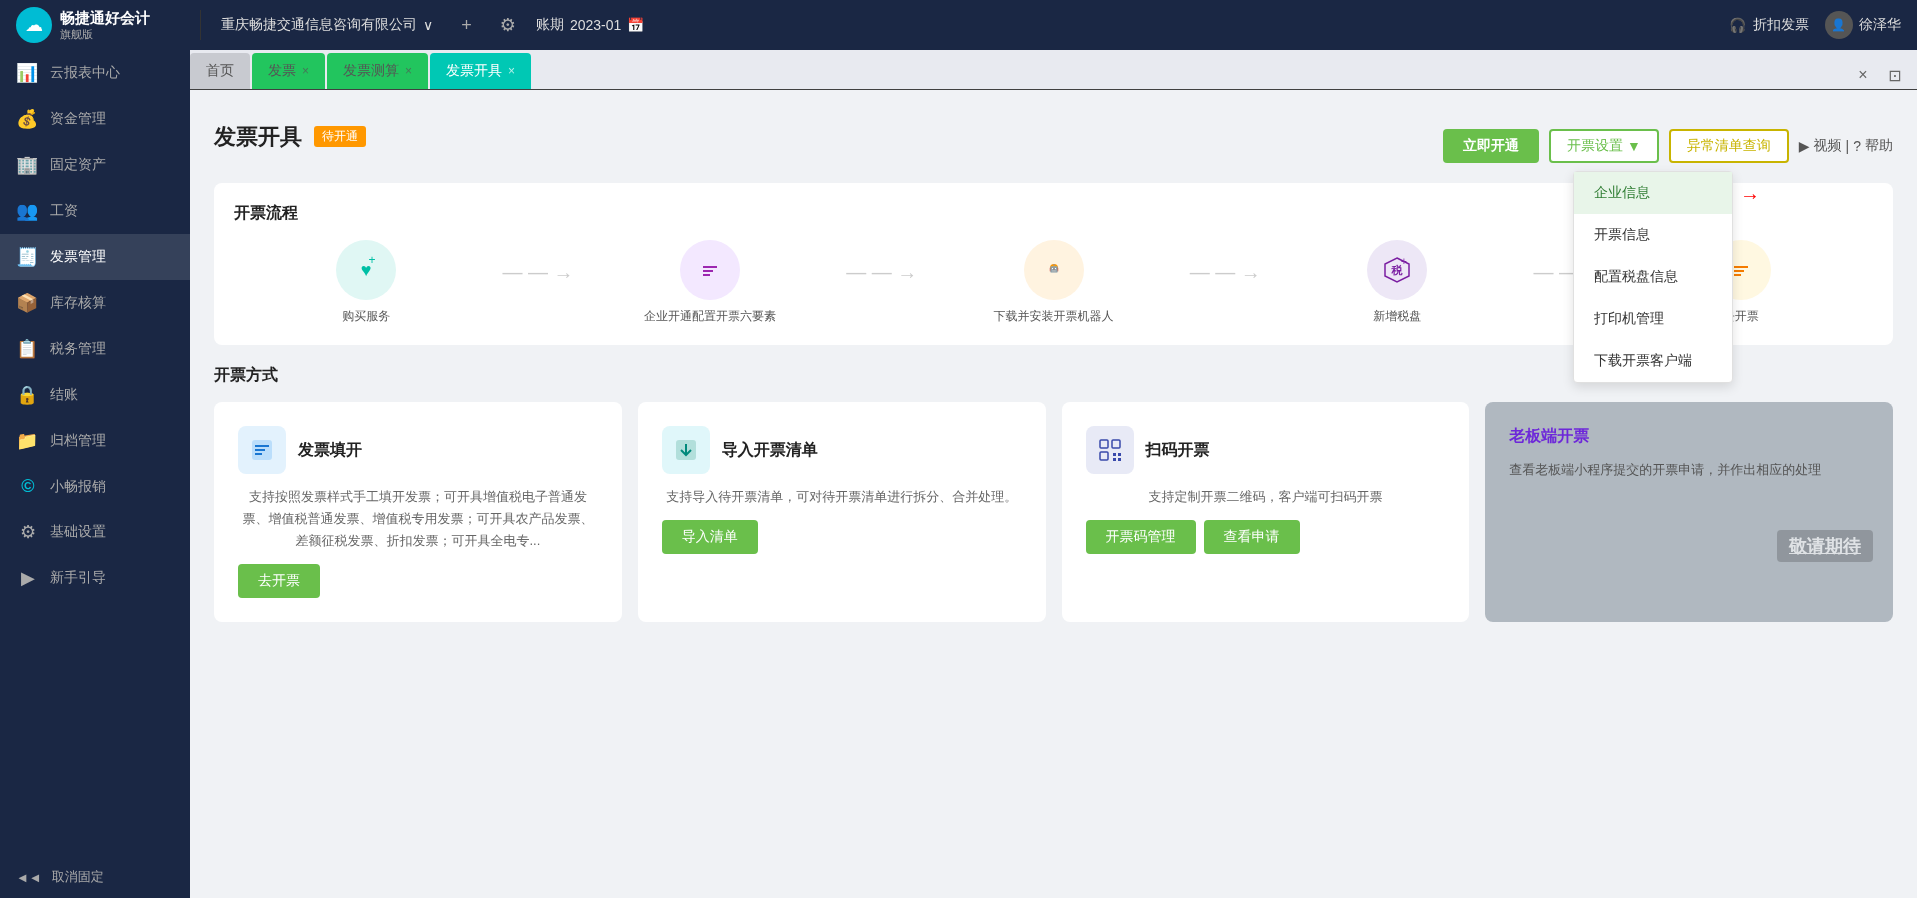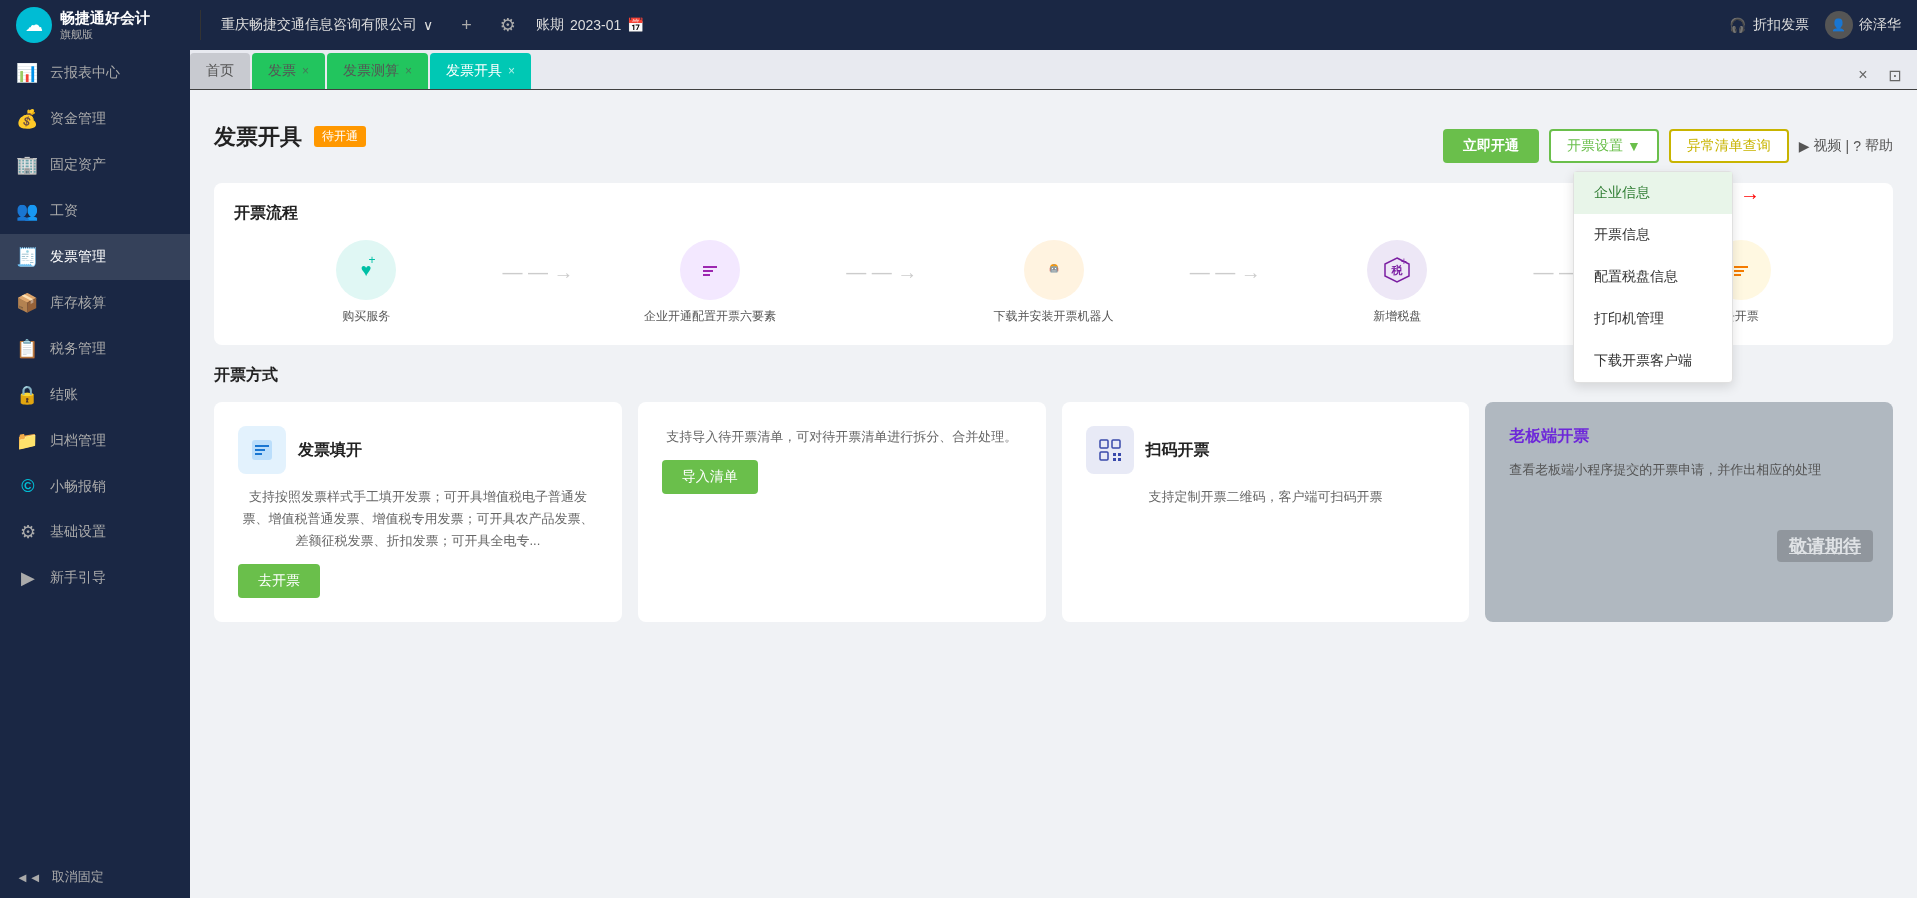--- a/index.html
+++ b/index.html
@@ -336,40 +336,53 @@
                       <rect x="7" y="17" width="7" height="2" fill="#1976d2"></rect>
                     </svg>
                 </div>
                 <span class="method-title">发票填开</span>
               </div>
               <div class="method-desc">支持按照发票样式手工填开发票；可开具增值税电子普通发票、增值税普通发票、增值税专用发票；可开具农产品发票、差额征税发票、折扣发票；可开具全电专...</div>
               <button class="method-btn">去开票</button>
             </div>
 
             <div class="method-card">
+              <div class="method-header">
+                <div class="method-icon method-icon-teal">
+                  <svg width="28" height="28" viewBox="0 0 28 28">
+                      <rect x="4" y="4" width="20" height="20" rx="3" fill="#b2dfdb"></rect>
+                      <path d="M14 8 L14 18 M9 14 L14 19 L19 14" stroke="#00897b" stroke-width="2" fill="none"></path>
+                    </svg>
+                </div>
+                <span class="method-title">导入开票清单</span>
+              </div>
               <div class="method-desc">支持导入待开票清单，可对待开票清单进行拆分、合并处理。</div>
               <button class="method-btn">导入清单</button>
             </div>
 
             <div class="method-card">
               <div class="method-header">
                 <div class="method-icon method-icon-blue2">
                   <svg width="28" height="28" viewBox="0 0 28 28">
                       <rect x="4" y="4" width="8" height="8" rx="1" fill="none" stroke="#3949ab" stroke-width="1.5"></rect>
                       <rect x="16" y="4" width="8" height="8" rx="1" fill="none" stroke="#3949ab" stroke-width="1.5"></rect>
                       <rect x="4" y="16" width="8" height="8" rx="1" fill="none" stroke="#3949ab" stroke-width="1.5"></rect>
                       <rect x="17" y="17" width="3" height="3" fill="#3949ab"></rect>
                       <rect x="22" y="17" width="3" height="3" fill="#3949ab"></rect>
                       <rect x="17" y="22" width="3" height="3" fill="#3949ab"></rect>
                       <rect x="22" y="22" width="3" height="3" fill="#3949ab"></rect>
                     </svg>
                 </div>
                 <span class="method-title">扫码开票</span>
               </div>
               <div class="method-desc">支持定制开票二维码，客户端可扫码开票</div>
+              <div style="display:flex;gap:8px;">
+                <button class="method-btn">开票码管理</button>
+                <button class="method-btn">查看申请</button>
+              </div>
             </div>
 
             <div class="method-card overlay">
               <div class="method-header">
                 <span class="method-title" style="color:#6d28d9;">老板端开票</span>
               </div>
               <div class="overlay-text">查看老板端小程序提交的开票申请，并作出相应的处理</div>
               <div class="overlay-badge">敬请期待</div>
             </div>
 

